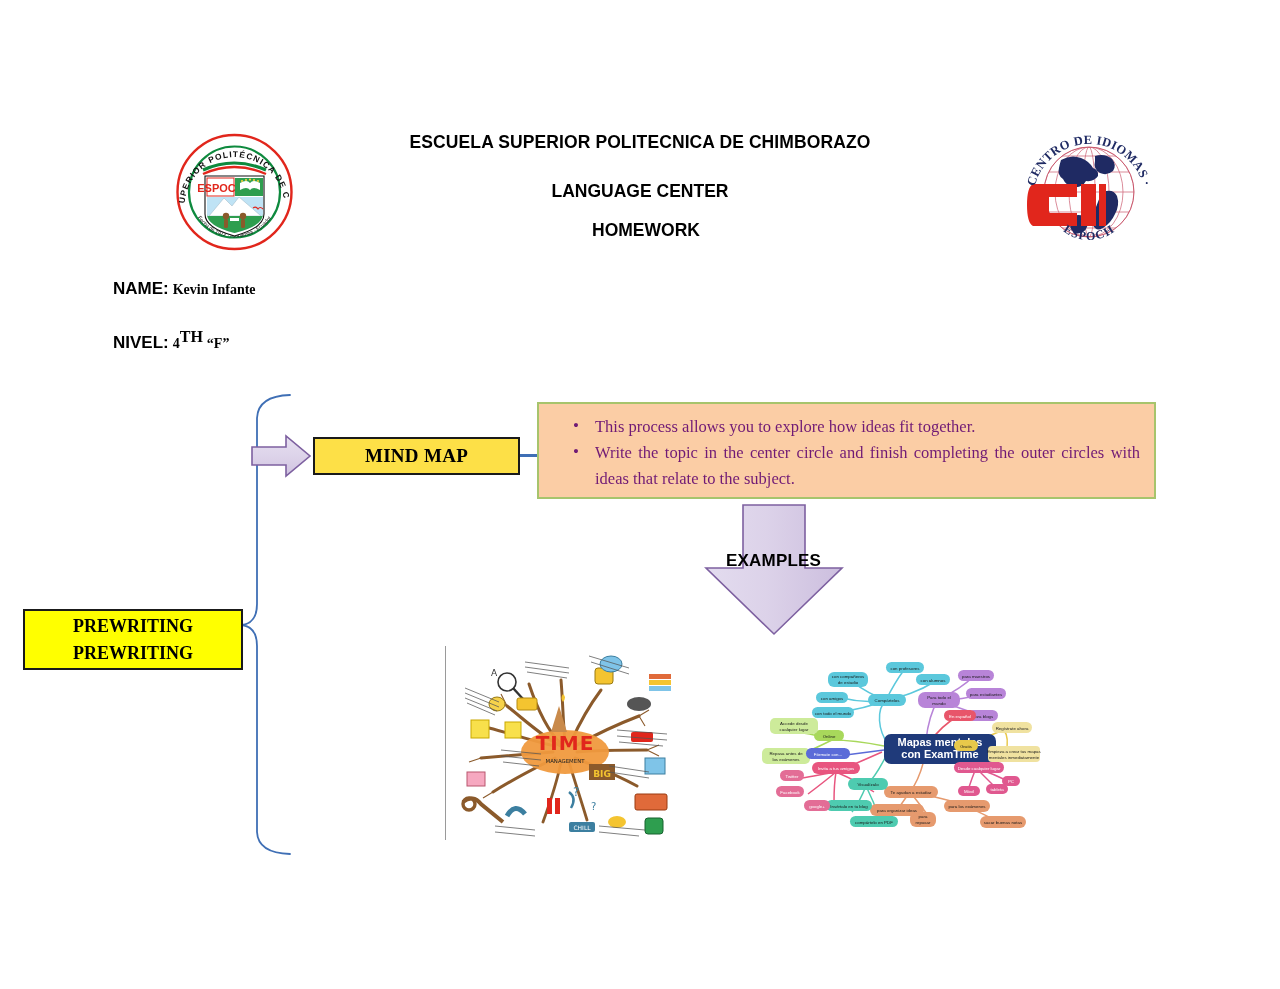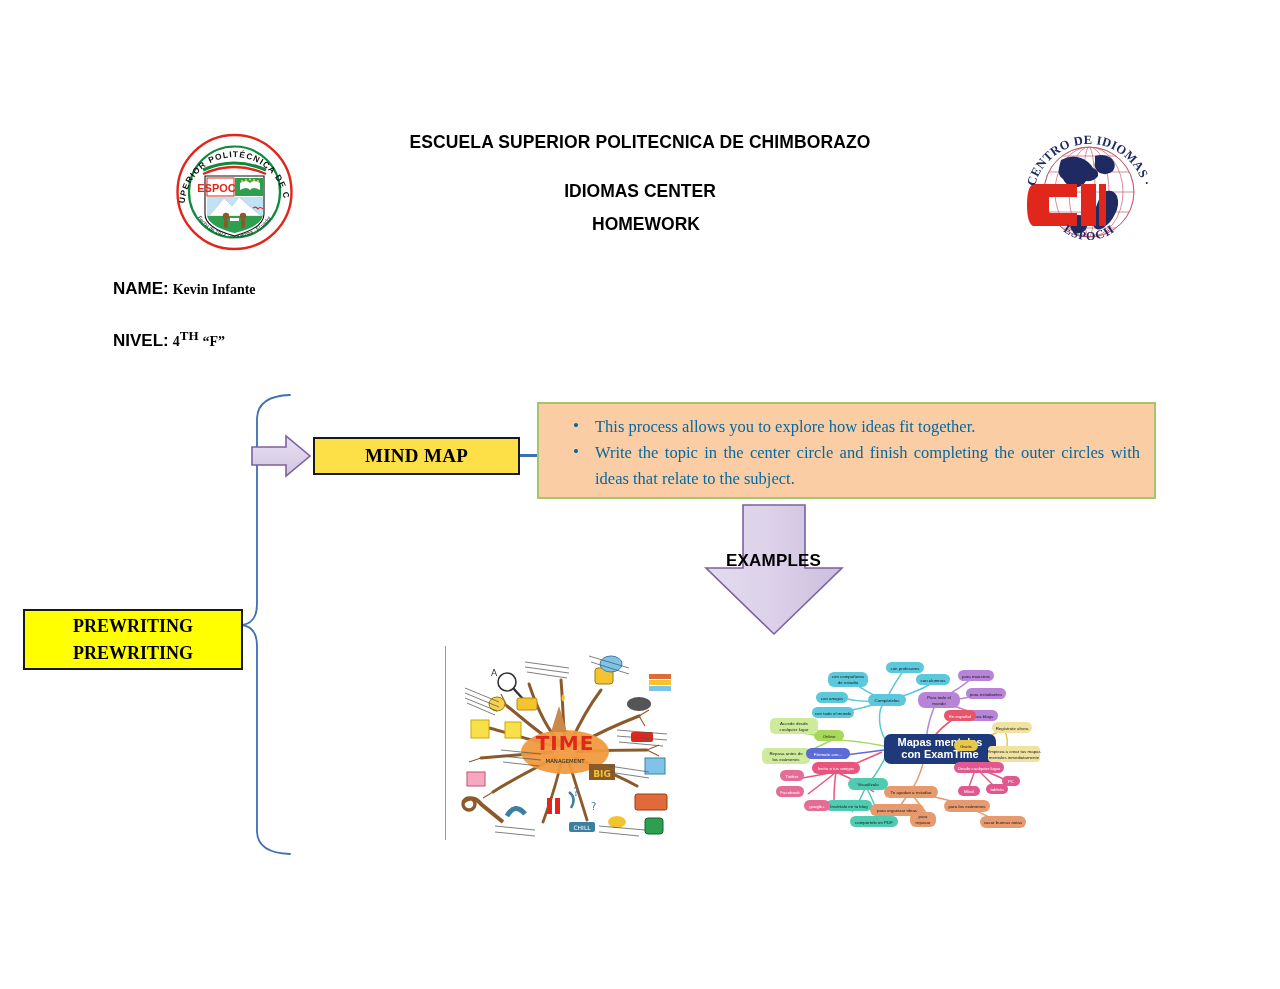--- a/index.html
+++ b/index.html
@@ -27,21 +27,21 @@
     left: 330px;
     top: 132px;
     width: 620px;
     text-align: center;
     font-family: "Liberation Sans", sans-serif;
     font-weight: bold;
     color: #000000;
   }
   .title-line1 { font-size: 17.5px; letter-spacing: .1px; }
   .title-line2 { font-size: 17.5px; margin-top: 28px; }
-  .title-line3 { font-size: 17.5px; margin-top: 12px; padding-left: 12px; }
+  .title-line3 { font-size: 17.5px; margin-top: 18px; padding-left: 12px; }
 
   
   .espoch-seal {
     position: absolute;
     left: 169px;
     top: 128px;
     width: 131px;
     height: 126px;
   }
 
@@ -67,21 +67,21 @@
     font-size: 17px;
   }
   .field-value {
     font-family: "Liberation Serif", serif;
     font-weight: bold;
     font-size: 14px;
   }
   .field-name  { top: 279px; }
   .field-level { top: 328px; }
   .sup {
-    font-size: 13px;
+    font-size: 16px;
     vertical-align: super;
     font-family: "Liberation Serif", serif;
     font-weight: bold;
   }
 
   
   .brace { position: absolute; left: 240px; top: 392px; width: 60px; height: 465px; }
 
   
   .prewriting-box {
@@ -148,21 +148,21 @@
     border: 2px solid #A7C46C;
     box-sizing: border-box;
     padding: 10px 14px 8px 16px;
   }
   .bullet-list {
     margin: 0;
     padding: 0;
     list-style: none;
     font-family: "Liberation Serif", serif;
     font-size: 16.5px;
-    color: #0369a1;
+    color: #701a75;
     line-height: 1.58;
   }
   .bullet-list li {
     position: relative;
     padding-left: 40px;
     text-align: justify;
     text-justify: inter-word;
   }
   .bullet-list li::before {
     content: "\2022";
@@ -253,21 +253,21 @@
         </g>
         <rect x="61" y="90" width="9" height="3" fill="#ffffff"></rect>
 
         <path d="M84,80 q3,-2 5,1 q2,-3 5,0" fill="none" stroke="#E1261C" stroke-width="1.2"></path>
       </g>
     </svg>
   </div>
 
   <div class="header-titles">
     <div class="title-line1">ESCUELA SUPERIOR POLITECNICA DE CHIMBORAZO</div>
-    <div class="title-line2">IDIOMAS CENTER</div>
+    <div class="title-line2">LANGUAGE CENTER</div>
     <div class="title-line3">HOMEWORK</div>
   </div>
 
   <div class="ci-logo">
     <svg viewBox="0 0 145 135" width="145" height="135" aria-hidden="true">
       <defs>
         <path id="ciArcTop" d="M 16,80 A 56,56 0 0 1 128,80" fill="none"></path>
         <path id="ciArcBot" d="M 30,78 A 42,42 0 0 0 114,78" fill="none"></path>
         <clipPath id="globeClip">
             <circle cx="72" cy="72" r="45"></circle>

